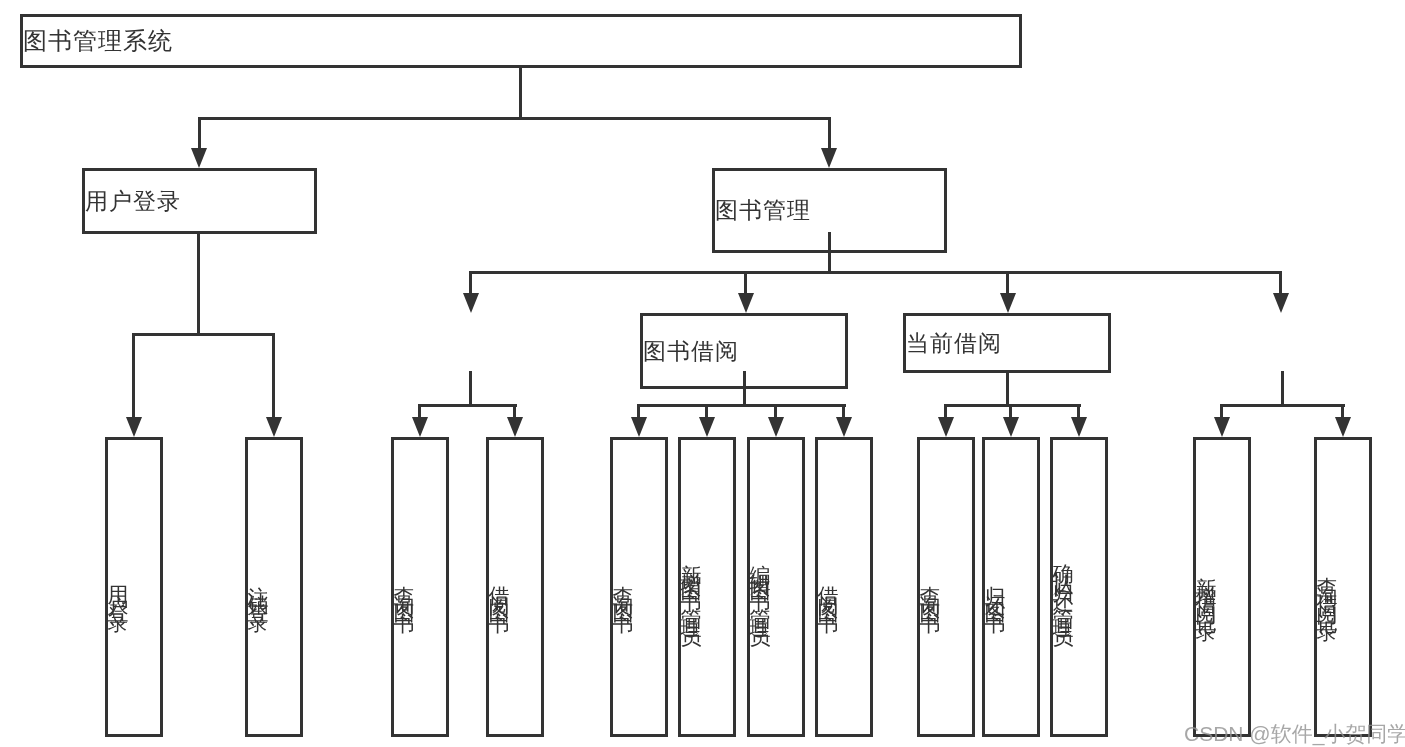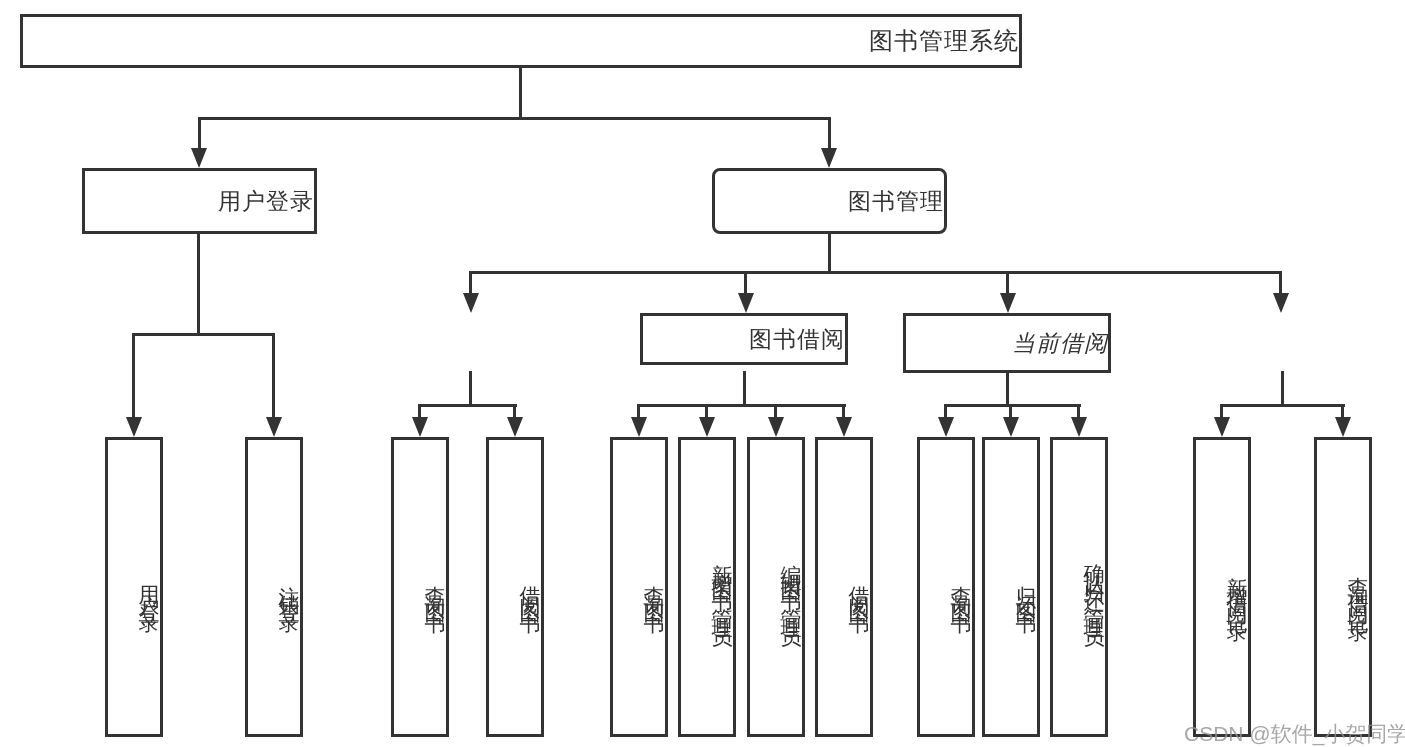--- a/index.html
+++ b/index.html
@@ -12,21 +12,21 @@
     font-family: "Liberation Sans", "DejaVu Sans", sans-serif;
     color: #333333;
   }
   .node {
     position: absolute;
     box-sizing: border-box;
     border: 3px solid #333333;
     background: #ffffff;
     display: flex;
     align-items: center;
-    justify-content: flex-end;
+    justify-content: flex-start;
   }
   .hlabel {
     font-size: 23px;
     color: #333333;
     white-space: nowrap;
     letter-spacing: 1px;
   }
   .root .hlabel { font-size: 24px; }
   .vtext {
     writing-mode: vertical-rl;
@@ -64,28 +64,28 @@
 
 <div class="stage">
 
   <div class="node root" style="left:20px; top:14px; width:1002px; height:54px;">
     <span class="hlabel">图书管理系统</span>
   </div>
 
   <div class="node" style="left:82px; top:168px; width:235px; height:66px;">
     <span class="hlabel">用户登录</span>
   </div>
-  <div class="node" style="left:712px; top:168px; width:235px; height:66px;border-radius:8px;">
+  <div class="node" style="left:712px; top:168px; width:235px; height:85px;">
     <span class="hlabel">图书管理</span>
   </div>
 
-  <div class="node" style="left:640px; top:313px; width:208px; height:52px;">
+  <div class="node" style="left:640px; top:313px; width:208px; height:76px;">
     <span class="hlabel">图书借阅</span>
   </div>
-  <div class="node" style="left:903px; top:313px; width:208px; height:60px;font-style:italic;">
+  <div class="node" style="left:903px; top:313px; width:208px; height:60px;">
     <span class="hlabel">当前借阅</span>
   </div>
 
   <div class="node" style="left:105px; top:437px; width:58px; height:300px;">
     <span class="vtext">用户登录</span>
   </div>
   <div class="node" style="left:245px; top:437px; width:58px; height:300px;">
     <span class="vtext">注销登录</span>
   </div>
 

